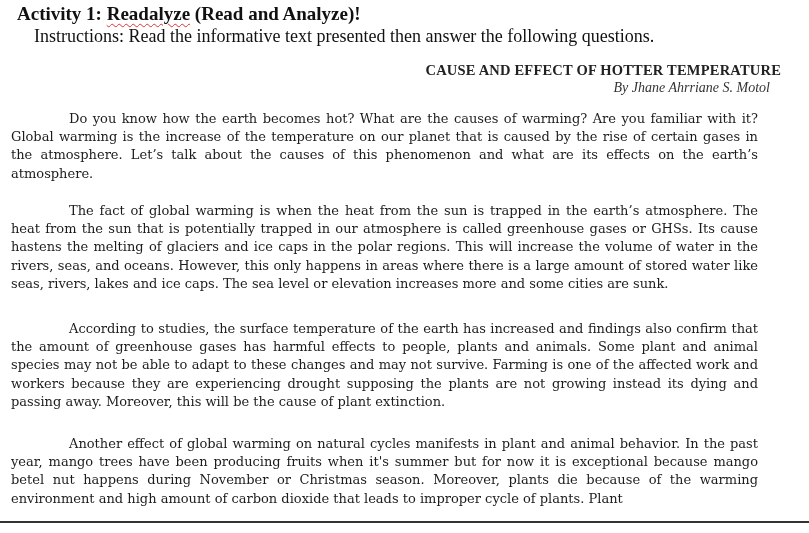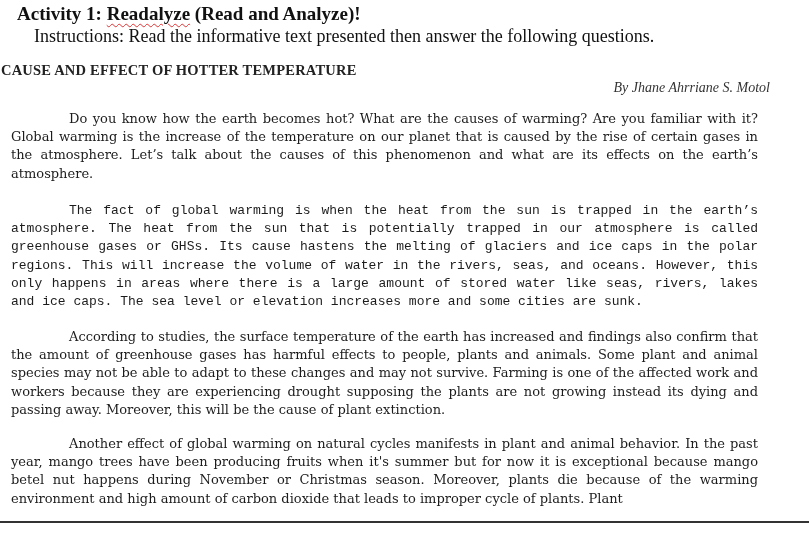--- a/index.html
+++ b/index.html
@@ -40,24 +40,24 @@
     left: 10px;
     top: 26px;
     font-family: "Liberation Serif", serif;
     font-size: 18px;
     color: #111;
     white-space: nowrap;
     margin-left: 24px;
   }
   .article-title {
     position: absolute;
-    left: 1px;
+    left: 11px;
     width: 770px;
     top: 62px;
-    text-align: left;
+    text-align: right;
     font-family: "Liberation Serif", serif;
     font-weight: bold;
     font-size: 14.5px;
     letter-spacing: 0.2px;
     color: #222;
     padding-left: 0;
   }
   .article-author {
     position: absolute;
     left: 0;
@@ -75,22 +75,22 @@
     width: 747px;
     font-family: "DejaVu Serif", serif;
     font-size: 13px;
     line-height: 18.2px;
     text-align: justify;
     text-indent: 58px;
     color: #1c1c1c;
     margin: 0;
   }
   #p1 { top: 110px; }
-  #p2 { top: 202px; font-family: Liberation Mono, monospace; }
-  #p3 { top: 328px; }
+  #p2 { top: 202px; }
+  #p3 { top: 320px; }
   #p4 { top: 435px; }
   .bottom-rule {
     position: absolute;
     left: 0;
     top: 521px;
     width: 809px;
     height: 2px;
     background: #333;
   }
 </style>

